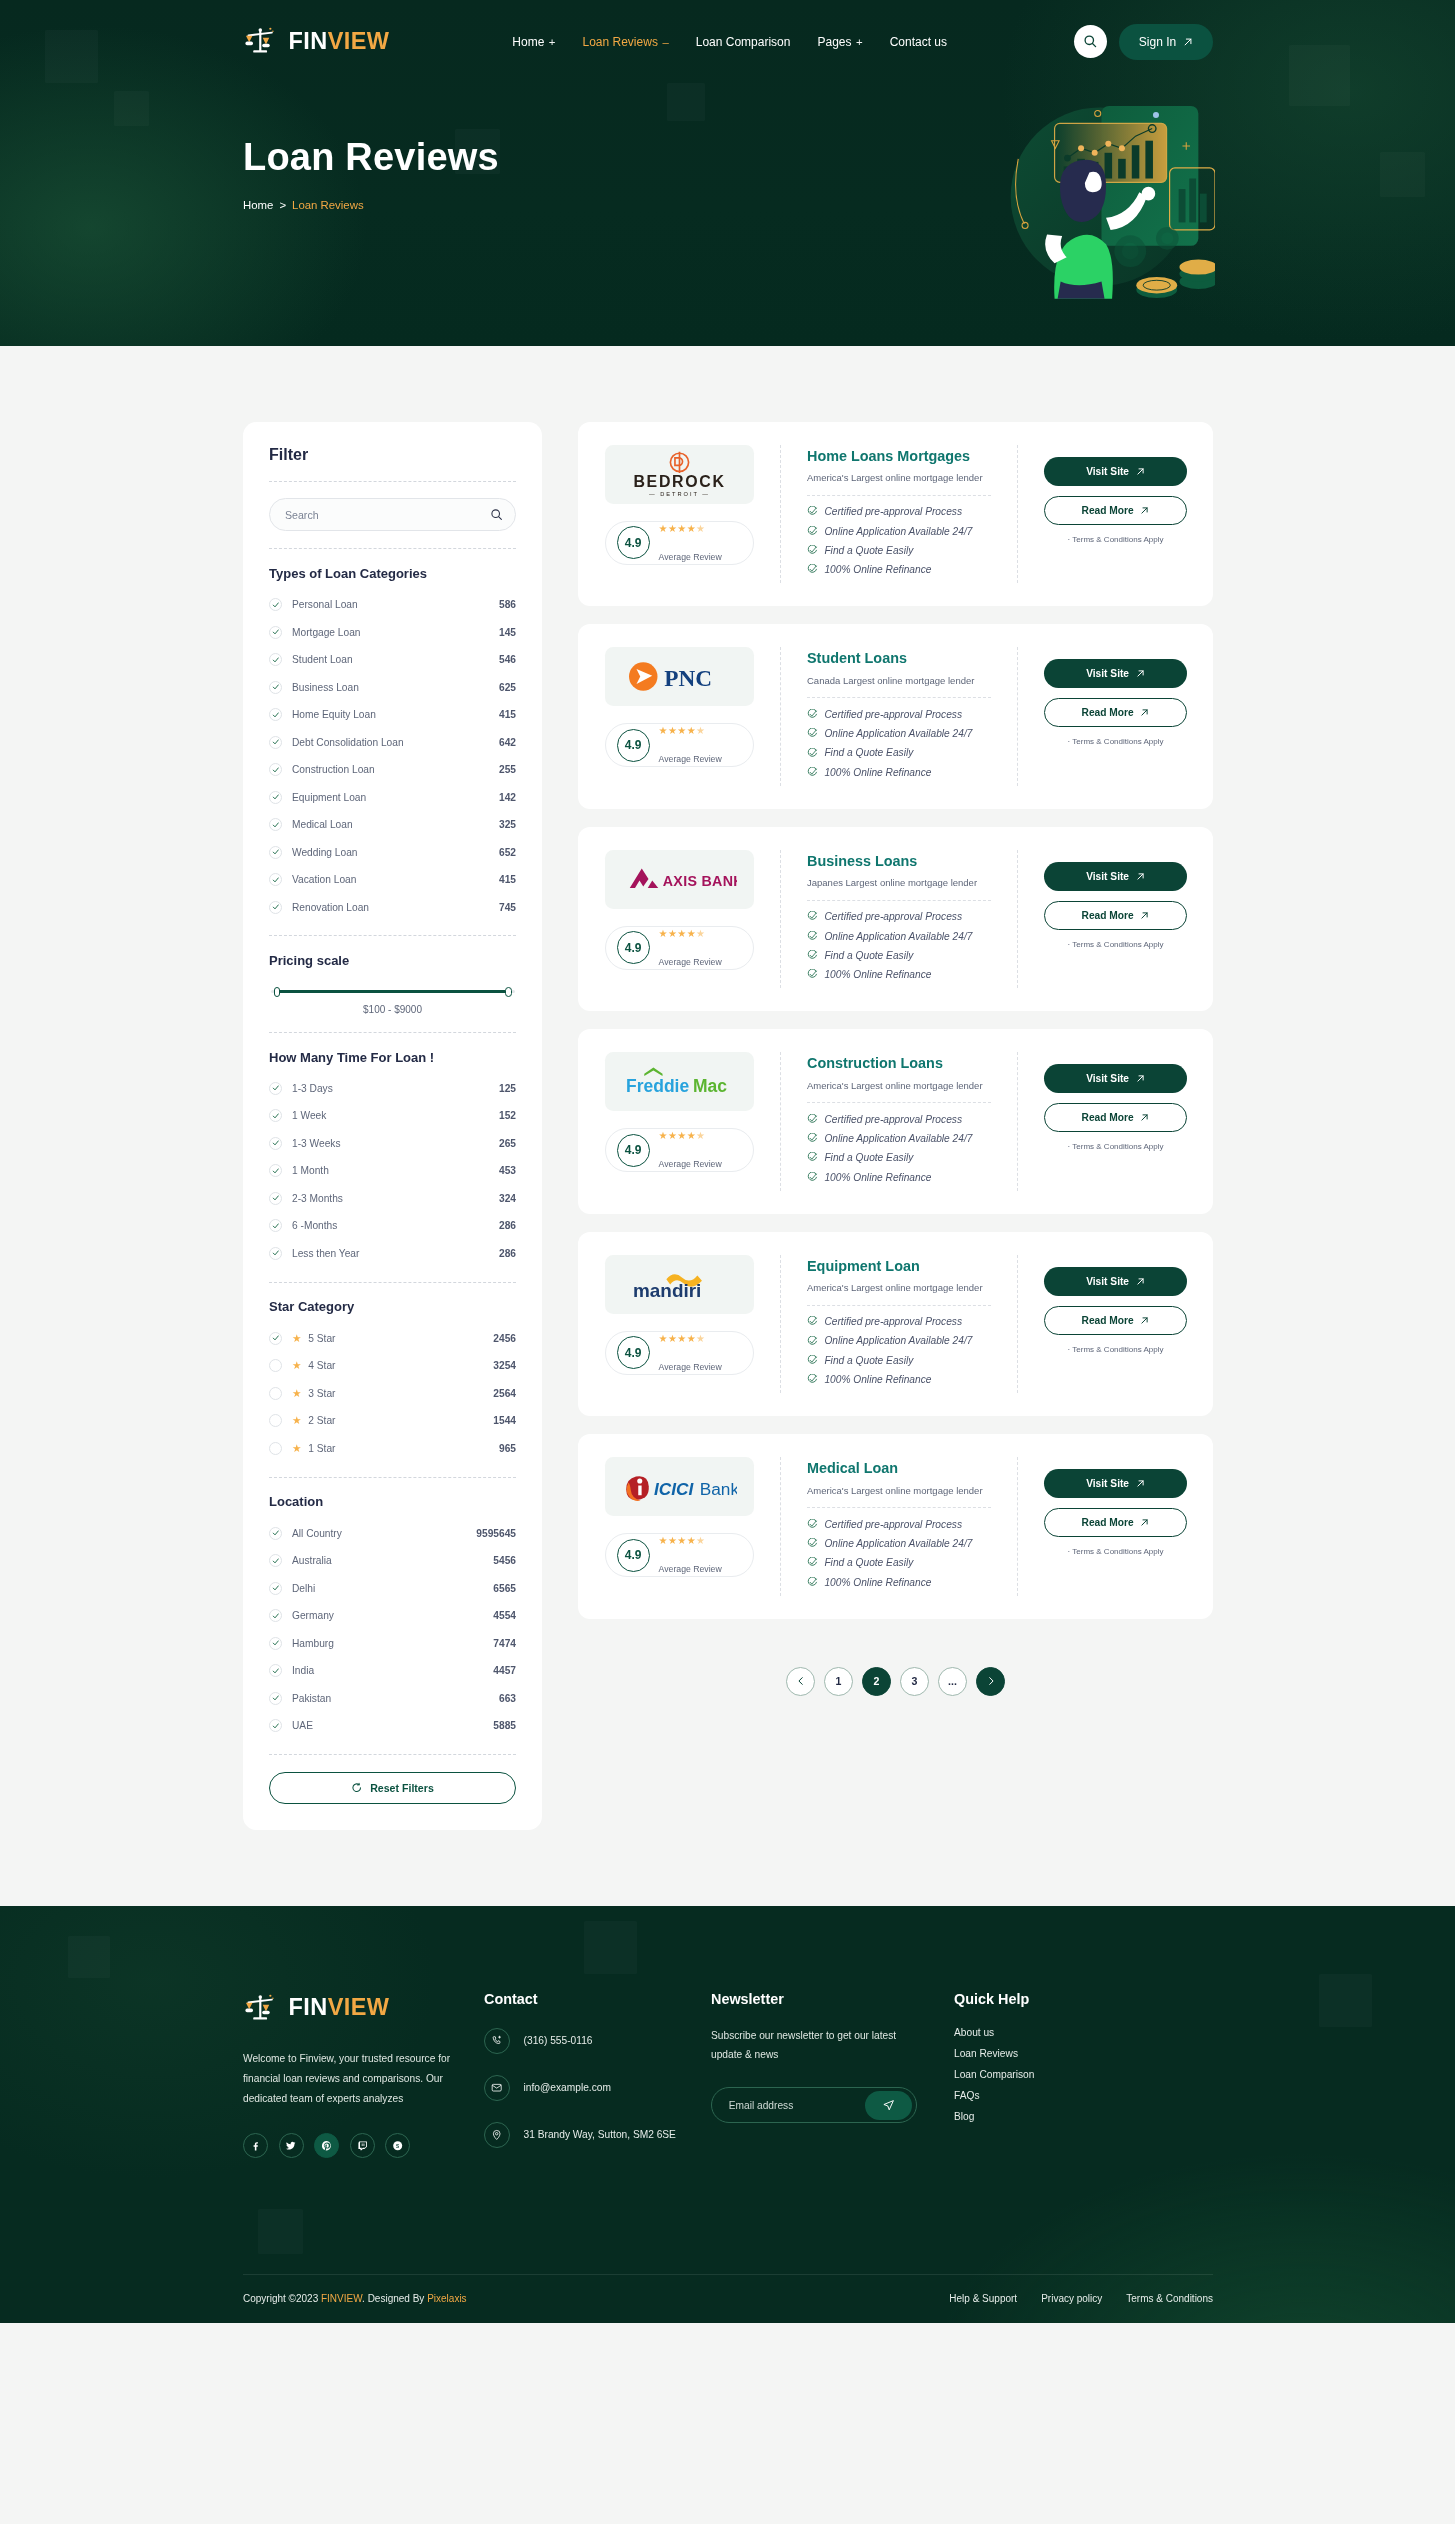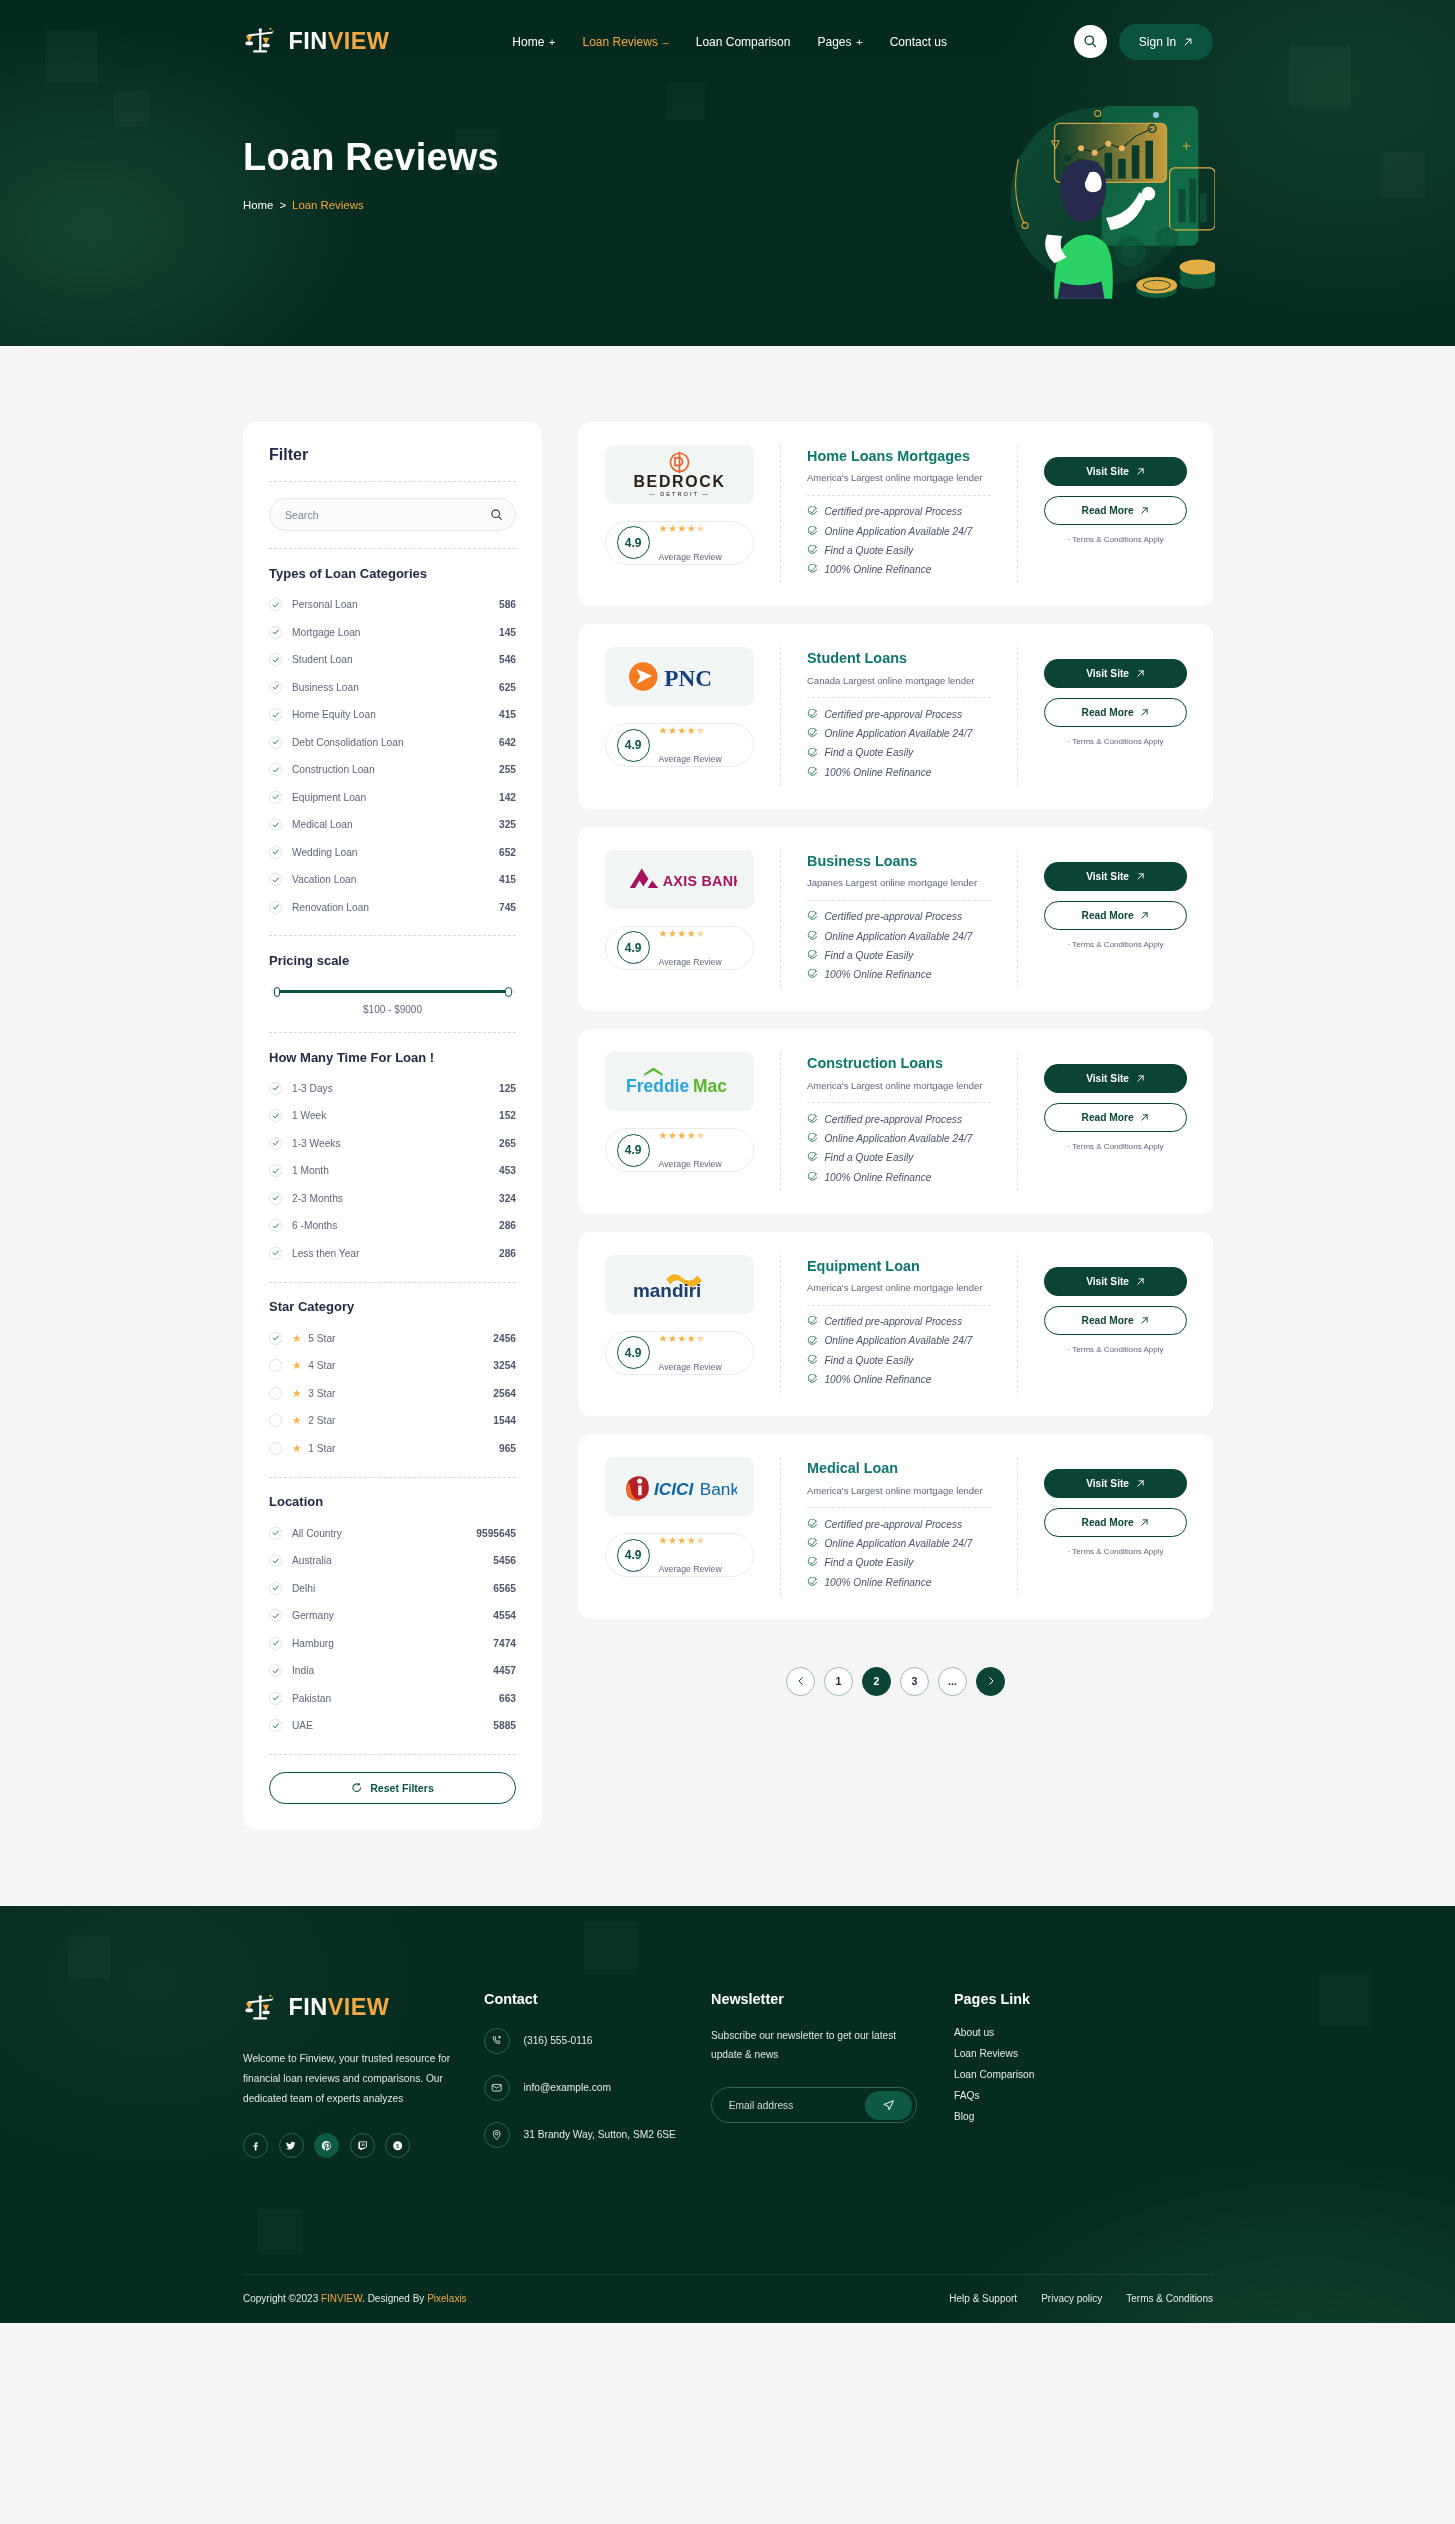--- a/index.html
+++ b/index.html
@@ -1261,21 +1261,21 @@
           <input placeholder="Email address" style="">
           <button class="nl-send">
             <svg width="13" height="13" viewBox="0 0 24 24" fill="none" stroke="#fff" stroke-width="1.8">
                 <path d="M21 3 3.5 10.2l7.2 2.6 2.6 7.2z" stroke-linejoin="round"></path>
               </svg>
           </button>
         </div>
       </div>
 
       <div class="f-col4">
-        <div class="f-head">Pages Link</div>
+        <div class="f-head">Quick Help</div>
         <nav class="ql" id="ql-list">
             <a>About us</a>
             <a>Loan Reviews</a>
             <a>Loan Comparison</a>
             <a>FAQs</a>
             <a>Blog</a>
           </nav>
       </div>
     </div>
 

